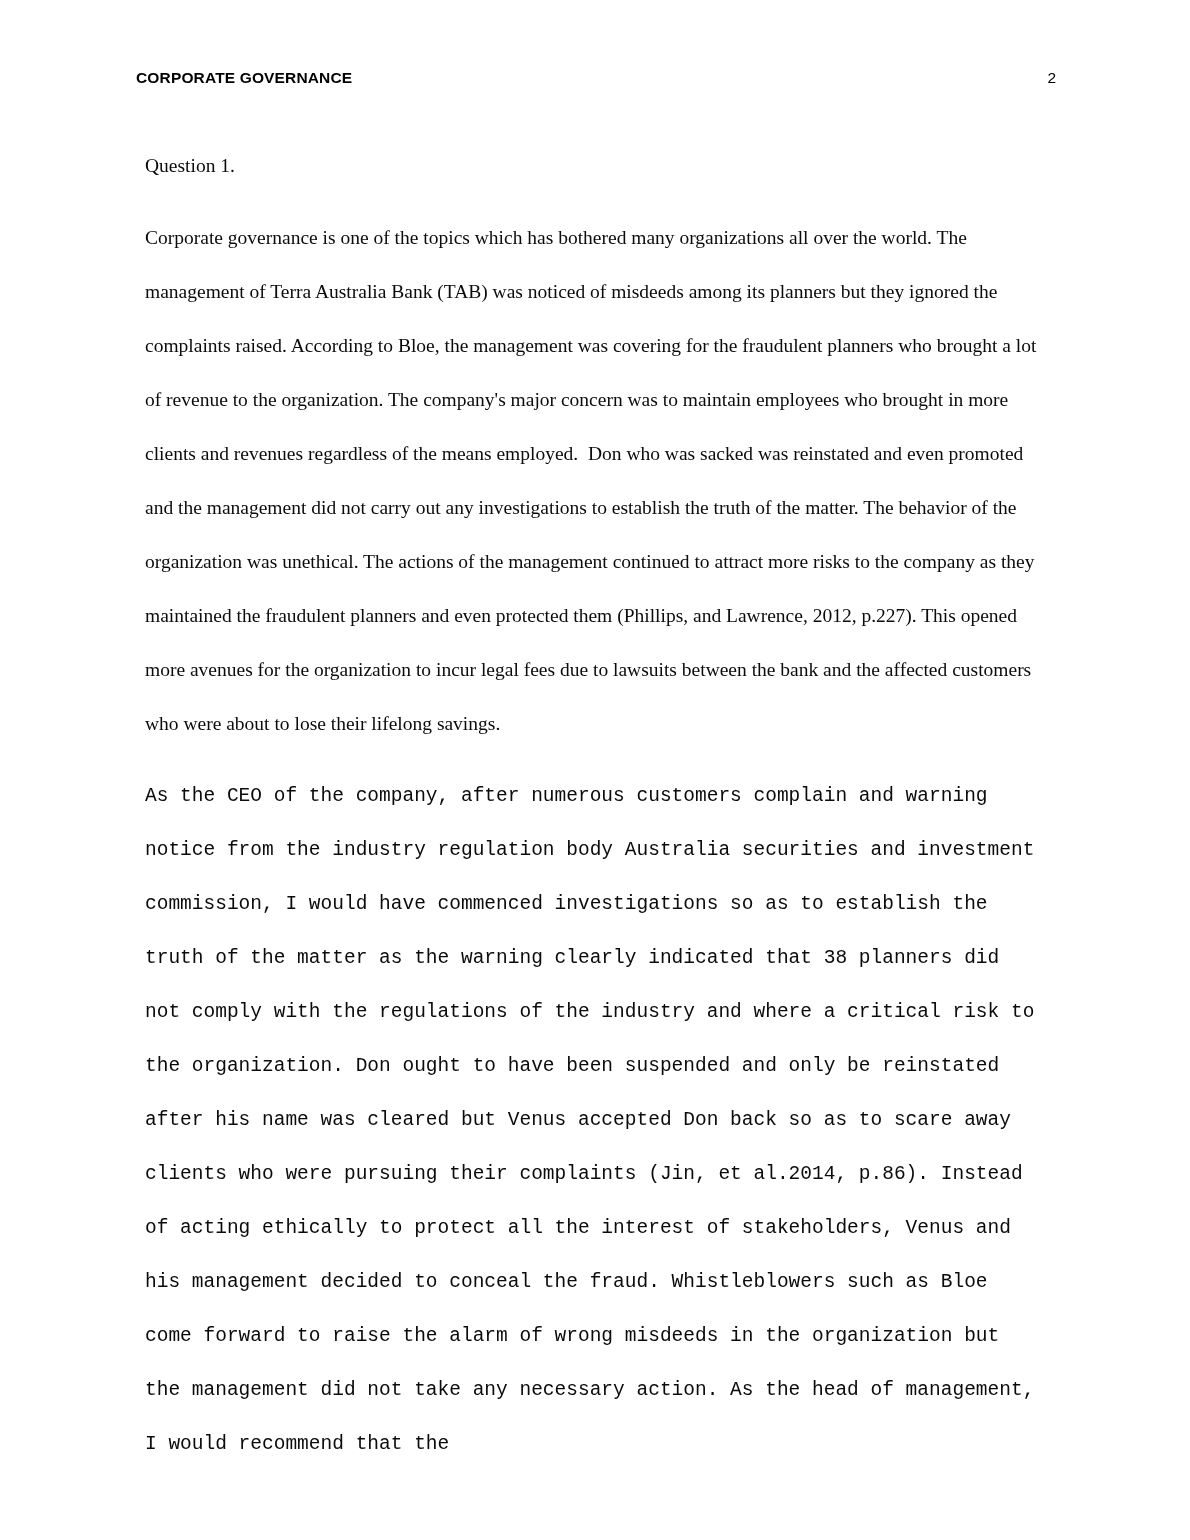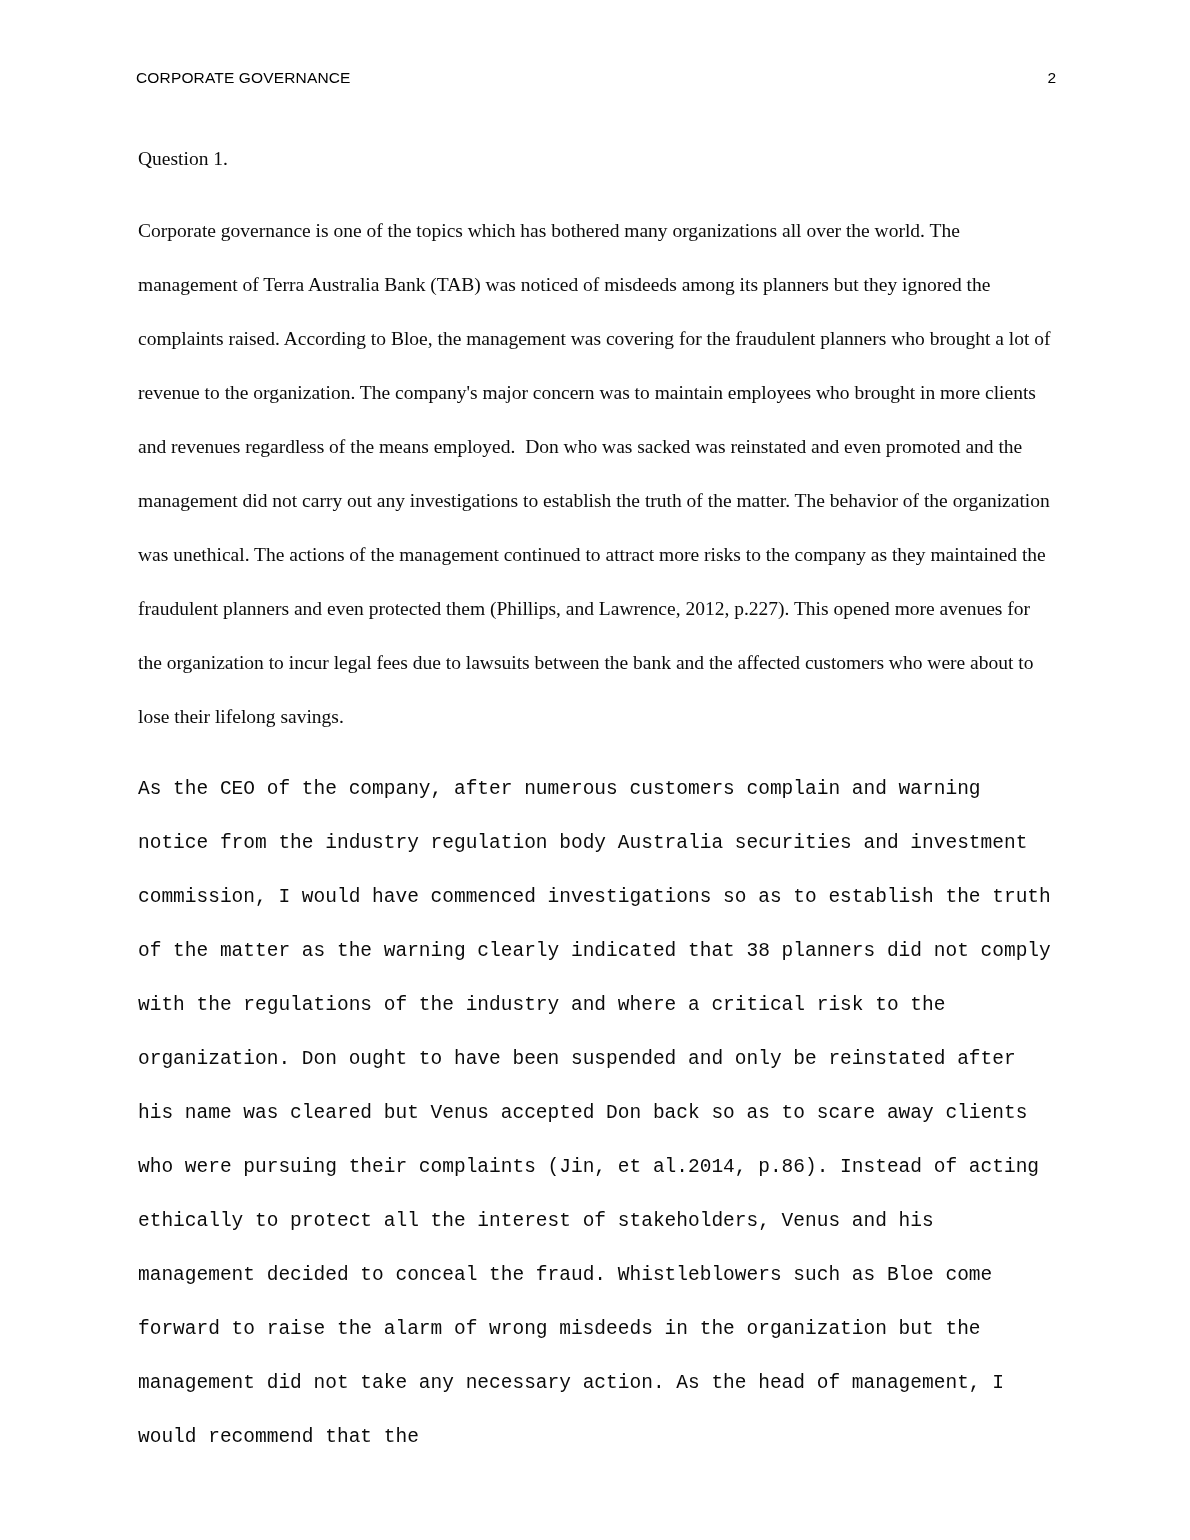--- a/index.html
+++ b/index.html
@@ -25,21 +25,21 @@
     right: 134px;
     height: 24px;
     display: flex;
     align-items: flex-start;
     justify-content: space-between;
   }
 
   .header-title {
     font-family: "Liberation Sans", sans-serif;
     font-size: 15.5px;
-    font-weight: 400;
+    font-weight: 700;
     letter-spacing: 0.15px;
     color: #000000;
     white-space: nowrap;
     line-height: 1;
   }
 
   .header-page-number {
     font-family: "Liberation Sans", sans-serif;
     font-size: 15.5px;
     font-weight: 400;
@@ -56,21 +56,21 @@
     width: 915px;
     font-family: "Liberation Serif", "DejaVu Serif", serif;
     font-size: 19.5px;
     line-height: 54px;
     color: #0b0b0b;
     text-align: left;
   }
 
   .doc-line,
   .doc-paragraph {
-    margin: 0;
+    margin: 7px;
     padding: 0;
     font-family: inherit;
     font-size: inherit;
     line-height: inherit;
     color: inherit;
     text-align: left;
     white-space: pre-wrap;
   }
 
   .question-label {

